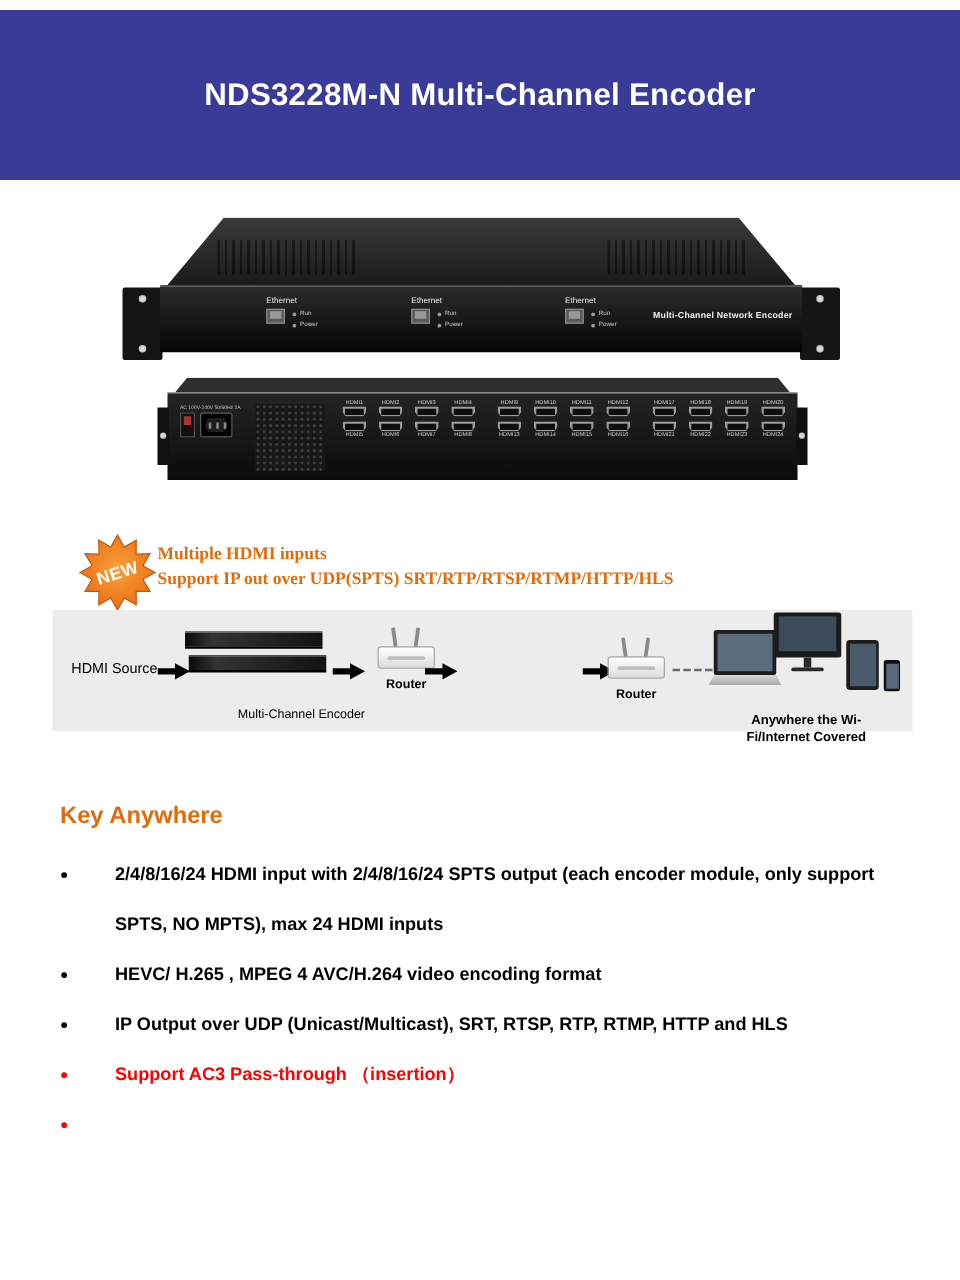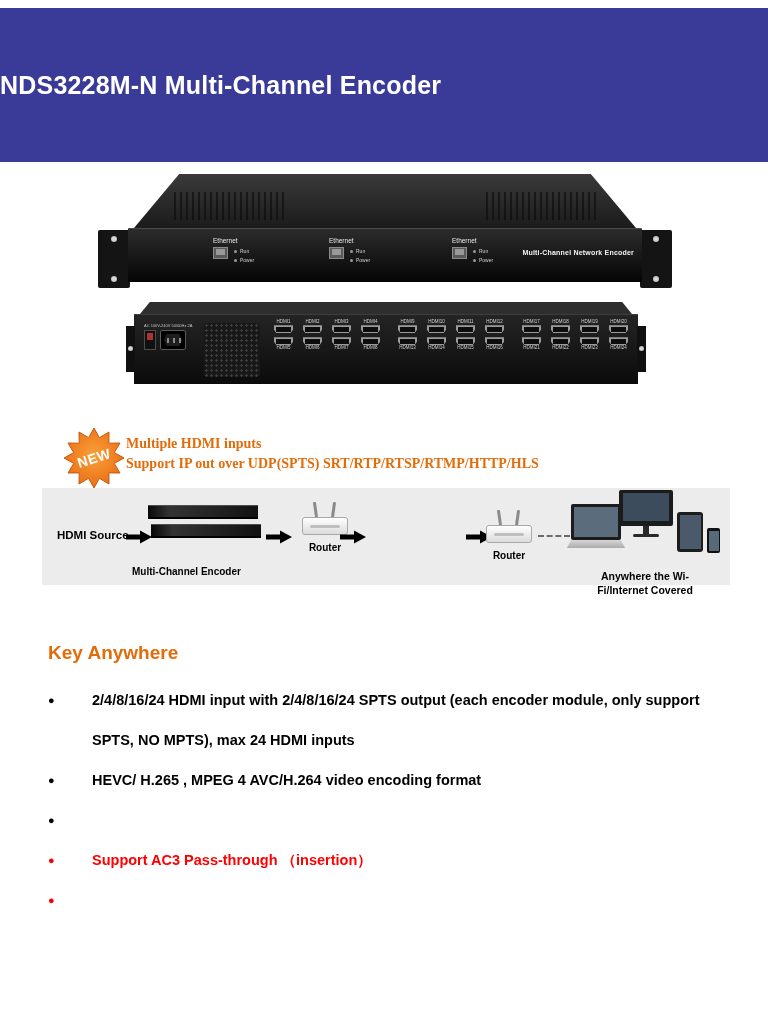--- a/index.html
+++ b/index.html
@@ -1,21 +1,21 @@
 <!DOCTYPE html>
 <html><head>
 <meta charset="utf-8">
 <style>
   * { box-sizing: border-box; }
   body { margin: 0; background: #fff; font-family: "Liberation Sans", sans-serif; }
   .page { position: relative; width: 768px; height: 1024px; margin: 0 auto; background: #fff; overflow: hidden; }
 
   
-  .banner { position: absolute; left: 0; top: 8px; width: 768px; height: 154px;
-            background: #3A3A99; display: flex; align-items: center; }
+  .banner { position: absolute; left: 0; top: 8px; width: 768px; height: 136px;
+            background: #3A3A99; display: flex; align-items: center; justify-content: center; }
   .banner-title { color: #fff; font-size: 25px; font-weight: bold; letter-spacing: .2px; }
 
   
   .front-unit { position: absolute; left: 98px; top: 166px; width: 574px; height: 126px; }
   .front-top { position: absolute; left: 36px; top: 8px; width: 502px; height: 54px;
                background: linear-gradient(180deg,#3a3a3a,#1b1b1b);
                clip-path: polygon(9% 0, 91% 0, 100% 100%, 0 100%); }
   .vent-stripes { position: absolute; bottom: 8px; width: 110px; height: 28px; opacity: .55;
                   background: repeating-linear-gradient(90deg,#070707 0 2px, transparent 2px 6px); }
   .vent-stripes.left { left: 40px; } .vent-stripes.right { right: 40px; }
@@ -70,28 +70,28 @@
 
   
   .new-badge { position: absolute; left: 62px; top: 426px; width: 64px; height: 64px; }
   .badge-lines { position: absolute; left: 126px; top: 434px; width: 580px;
                  font-family: "Liberation Serif", serif; font-weight: bold; font-size: 14px;
                  color: #E36C0A; line-height: 20px; }
 
   
   .diagram { position: absolute; left: 40px; top: 486px; width: 692px; height: 134px; }
   .diagram-bg { position: absolute; left: 2px; top: 2px; width: 688px; height: 97px; background: #ececec; }
-  .flow-label { position: absolute; left: 17px; top: 43px; font-size: 11.5px; font-weight: bold; color: #000; }
+  .flow-label { position: absolute; left: 17px; top: 43px; font-size: 11.5px; font-weight: normal; color: #000; }
   .flow-arrow { position: absolute; }
   .mini-encoder { position: absolute; left: 108px; top: 19px; width: 112px; }
   .slab { width: 110px; height: 14px; background: linear-gradient(90deg,#090909,#333 20%,#121212);
           border-top: 1px solid #4e4e4e; border-bottom: 2px solid #000; margin-bottom: 5px; }
   .slab.s2 { margin-left: 3px; }
-  .encoder-caption { position: absolute; left: 92px; top: 80px; width: 160px; text-align: left;
-                     font-size: 10px; font-weight: bold; color: #000; }
+  .encoder-caption { position: absolute; left: 92px; top: 80px; width: 160px; text-align: right;
+                     font-size: 10px; font-weight: normal; color: #000; }
   .router { position: absolute; width: 54px; text-align: center; }
   .antenna { position: absolute; top: 0; width: 2.5px; height: 16px; background: #8a8a8a; border-radius: 1px; }
   .antenna.a1 { left: 16px; transform: rotate(-8deg); }
   .antenna.a2 { left: 34px; transform: rotate(8deg); }
   .router-body { position: absolute; top: 15px; left: 4px; width: 46px; height: 18px;
                  background: linear-gradient(#ffffff,#dcdcdc); border: 1px solid #a8a8a8; border-radius: 3px; }
   .router-body::after { content: ""; position: absolute; left: 7px; top: 7px; width: 30px; height: 3px; background: #bfbfbf; border-radius: 2px; }
   .router-label { position: absolute; top: 40px; left: 0; width: 54px; font-size: 10px; font-weight: bold; color: #000; }
   .cloud-wrap { position: absolute; left: 322px; top: 12px; width: 100px; height: 52px; }
   .dash-line { position: absolute; left: 498px; top: 49px; width: 32px; border-top: 2px dashed #6a6a6a; }
@@ -402,20 +402,21 @@
       <div class="feature-item" style="color: rgb(0, 0, 0);">
         <span class="bullet">●</span>
         <span class="feature-text">2/4/8/16/24 HDMI input with 2/4/8/16/24 SPTS output (each encoder module, only support SPTS, NO MPTS), max 24 HDMI inputs</span>
       </div>
       <div class="feature-item" style="color: rgb(0, 0, 0);">
         <span class="bullet">●</span>
         <span class="feature-text">HEVC/ H.265 , MPEG 4 AVC/H.264 video encoding format</span>
       </div>
       <div class="feature-item" style="color: rgb(0, 0, 0);">
         <span class="bullet">●</span>
+        <span class="feature-text">IP Output over UDP (Unicast/Multicast), SRT, RTSP, RTP, RTMP, HTTP and HLS</span>
       </div>
       <div class="feature-item" style="color: rgb(255, 0, 0);">
         <span class="bullet">●</span>
         <span class="feature-text">Support AC3 Pass-through （insertion）</span>
       </div>
       <div class="feature-item" style="color: rgb(255, 0, 0);">
         <span class="bullet">●</span>
       </div>
     </div>
 

